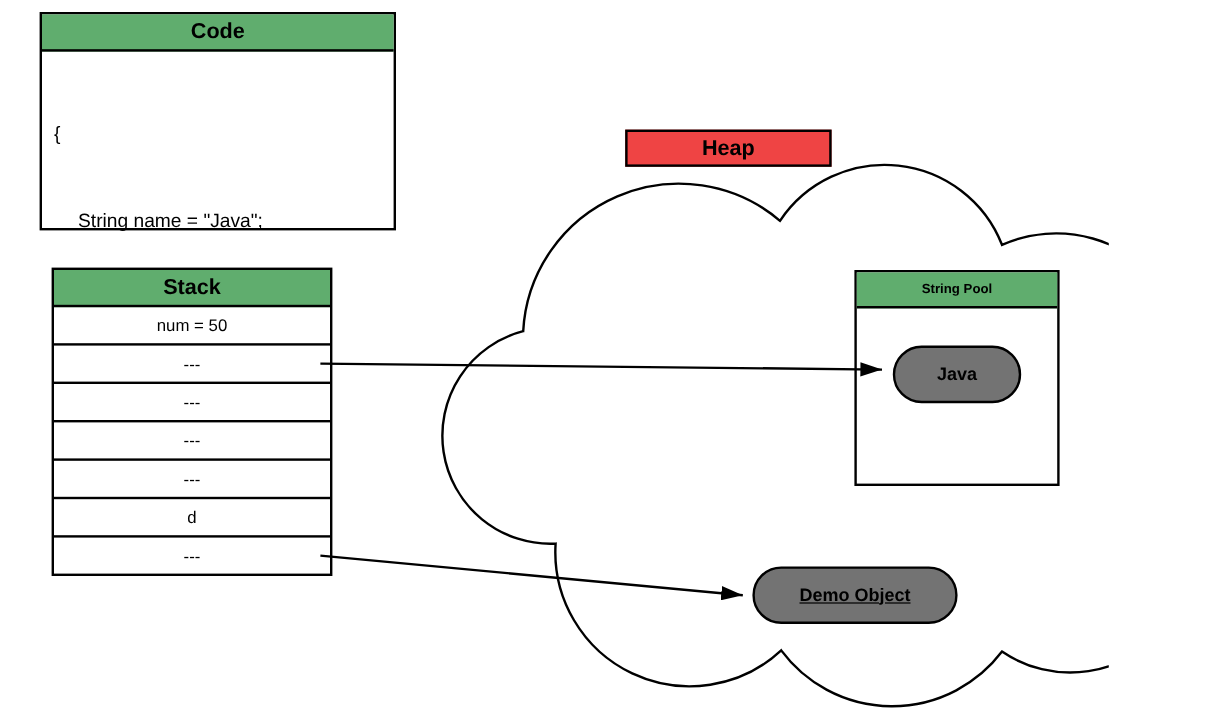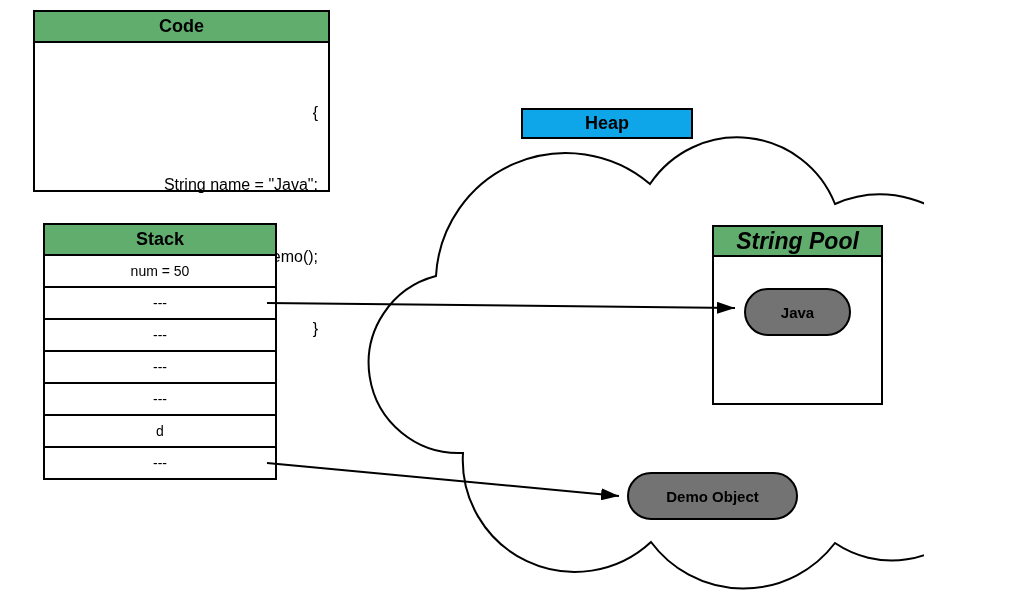--- a/index.html
+++ b/index.html
@@ -4,21 +4,20 @@
 <style>
   html, body { margin: 0; padding: 0; background: #ffffff; }
   .canvas {
     position: relative;
     width: 924px;
     height: 600px;
     background: #ffffff;
     font-family: "Liberation Sans", sans-serif;
     color: #000000;
     overflow: hidden;
-    text-align: right;
   }
   .layer {
     position: absolute;
     left: 0; top: 0;
     width: 1024px; height: 600px;
   }
   .cloud-layer { z-index: 1; }
   .arrow-layer { z-index: 4; pointer-events: none; }
 
   .box {
@@ -62,47 +61,47 @@
     justify-content: center;
     box-sizing: content-box;
   }
   .stack-row:last-child { border-bottom: none; }
 
   
   .heap-label {
     position: absolute;
     left: 521px; top: 108px;
     width: 172px; height: 31px;
-    background: #0ea5e9;
+    background: #ef4444;
     border: 2px solid #000000;
     box-sizing: border-box;
     font-weight: bold;
     font-size: 18px;
     display: flex; align-items: center; justify-content: center;
     z-index: 3;
   }
 
   
   .string-pool { left: 712px; top: 225px; width: 171px; height: 180px; z-index: 3; }
-  .string-pool .hdr { height: 30px; font-size: 23px; font-style: italic; }
+  .string-pool .hdr { height: 30px; font-size: 11px; }
 
   
   .pill {
     position: absolute;
     background: #737373;
     border: 2px solid #000000;
     border-radius: 24px;
     box-sizing: border-box;
     font-weight: bold;
     font-size: 15px;
     display: flex; align-items: center; justify-content: center;
     z-index: 3;
   }
   .java-pill { left: 744px; top: 288px; width: 107px; height: 48px; }
-  .demo-pill { left: 627px; top: 472px; width: 171px; height: 48px; }
+  .demo-pill { left: 627px; top: 472px; width: 171px; height: 48px; text-decoration: underline; }
 </style>
 </head>
 <body>
 
 <div class="canvas">
 
   <svg class="layer cloud-layer" viewBox="0 0 1024 600" xmlns="http://www.w3.org/2000/svg">
     <path d="M436,276 A130,130 0 0 1 650,184 A105,105 0 0 1 835,204 A112,112 0 0 1 960,385 A101,101 0 0 1 835,543 A115,115 0 0 1 651,542 A112,112 0 0 1 463,453 A90,90 0 0 1 436,276 Z" fill="#ffffff" stroke="#000000" stroke-width="2"></path>
   </svg>
 

